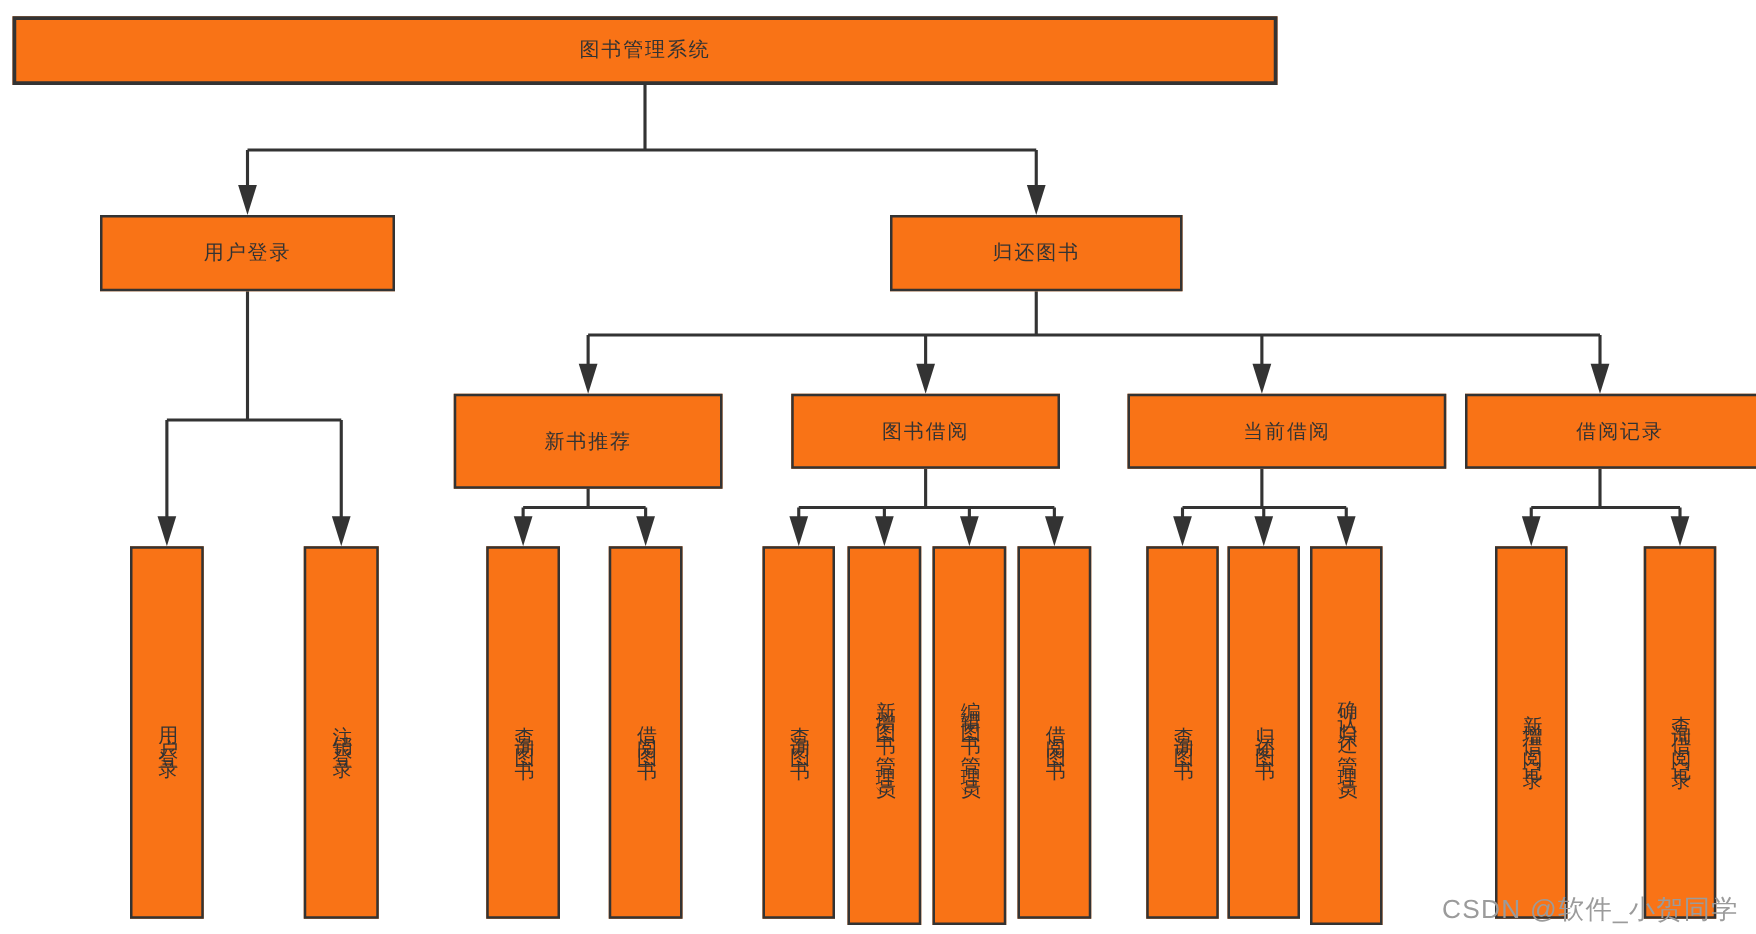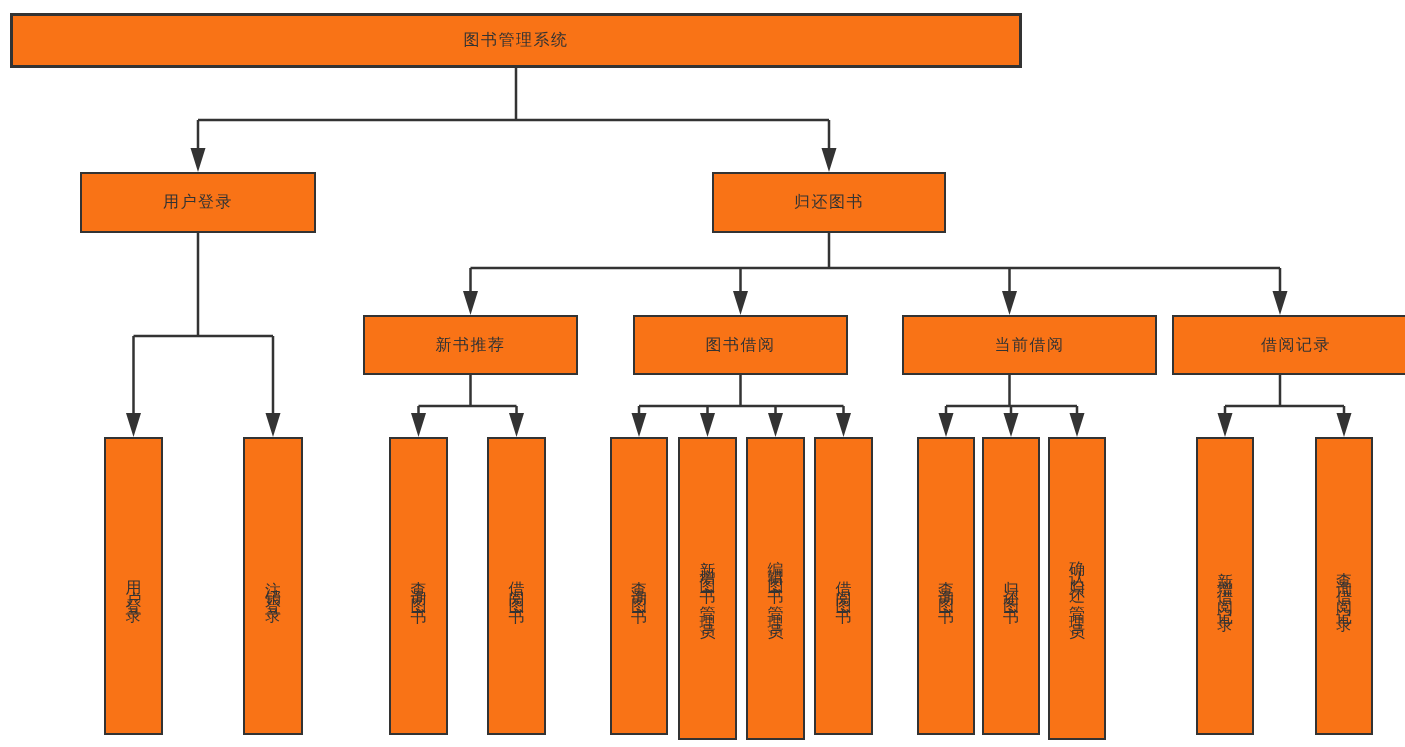--- a/index.html
+++ b/index.html
@@ -84,31 +84,32 @@
       <polygon points="946,437 938.5,413 953.5,413" fill="#333333" data-name="arrowhead-icon"></polygon>
       <polygon points="1011,437 1003.5,413 1018.5,413" fill="#333333" data-name="arrowhead-icon"></polygon>
       <polygon points="1077,437 1069.5,413 1084.5,413" fill="#333333" data-name="arrowhead-icon"></polygon>
       <polygon points="1225,437 1217.5,413 1232.5,413" fill="#333333" data-name="arrowhead-icon"></polygon>
       <polygon points="1344,437 1336.5,413 1351.5,413" fill="#333333" data-name="arrowhead-icon"></polygon>
     </svg>
   <div id="nodes" data-name="diagram-nodes">
       <div class="node h" data-name="node-root" style="left: 10px; top: 13px; width: 1012px; height: 55px;">图书管理系统</div>
       <div class="node h" data-name="node-login" style="left: 80px; top: 172px; width: 236px; height: 61px;">用户登录</div>
       <div class="node h" data-name="node-mgmt" style="left: 712px; top: 172px; width: 234px; height: 61px;">归还图书</div>
-      <div class="node h" data-name="node-rec" style="left: 363px; top: 315px; width: 215px; height: 60px; font-family: Liberation Mono, monospace;">新书推荐</div>
+      <div class="node h" data-name="node-rec" style="left: 363px; top: 315px; width: 215px; height: 76px; font-family: Liberation Mono, monospace;">新书推荐</div>
       <div class="node h" data-name="node-borrow" style="left: 633px; top: 315px; width: 215px; height: 60px;">图书借阅</div>
       <div class="node h" data-name="node-current" style="left: 902px; top: 315px; width: 255px; height: 60px;">当前借阅</div>
       <div class="node h" data-name="node-records" style="left: 1172px; top: 315px; width: 248px; height: 60px;">借阅记录</div>
       <div class="node v" data-name="node-leaf-user-login" style="left: 104px; top: 437px; width: 59px; height: 298px;">用户登录</div>
       <div class="node v" data-name="node-leaf-logout" style="left: 243px; top: 437px; width: 60px; height: 298px;">注销登录</div>
       <div class="node v" data-name="node-leaf-rec-query" style="left: 389px; top: 437px; width: 59px; height: 298px;">查询图书</div>
       <div class="node v" data-name="node-leaf-rec-borrow" style="left: 487px; top: 437px; width: 59px; height: 298px;">借阅图书</div>
       <div class="node v" data-name="node-leaf-bor-query" style="left: 610px; top: 437px; width: 58px; height: 298px;">查询图书</div>
       <div class="node v" data-name="node-leaf-bor-add" style="left: 678px; top: 437px; width: 59px; height: 303px;">新增图书（管理员）</div>
       <div class="node v" data-name="node-leaf-bor-edit" style="left: 746px; top: 437px; width: 59px; height: 303px;">编辑图书（管理员）</div>
       <div class="node v" data-name="node-leaf-bor-borrow" style="left: 814px; top: 437px; width: 59px; height: 298px;">借阅图书</div>
       <div class="node v" data-name="node-leaf-cur-query" style="left: 917px; top: 437px; width: 58px; height: 298px;">查询图书</div>
       <div class="node v" data-name="node-leaf-cur-return" style="left: 982px; top: 437px; width: 58px; height: 298px;">归还图书</div>
       <div class="node v" data-name="node-leaf-cur-confirm" style="left: 1048px; top: 437px; width: 58px; height: 303px;">确认归还（管理员）</div>
       <div class="node v" data-name="node-leaf-recd-add" style="left: 1196px; top: 437px; width: 58px; height: 298px;">新增借阅记录</div>
       <div class="node v" data-name="node-leaf-recd-query" style="left: 1315px; top: 437px; width: 58px; height: 298px;">查询借阅记录</div>
     </div>
+  <div class="watermark" data-name="watermark">CSDN @软件_小贺同学</div>
 </div>
 
 </body></html>

